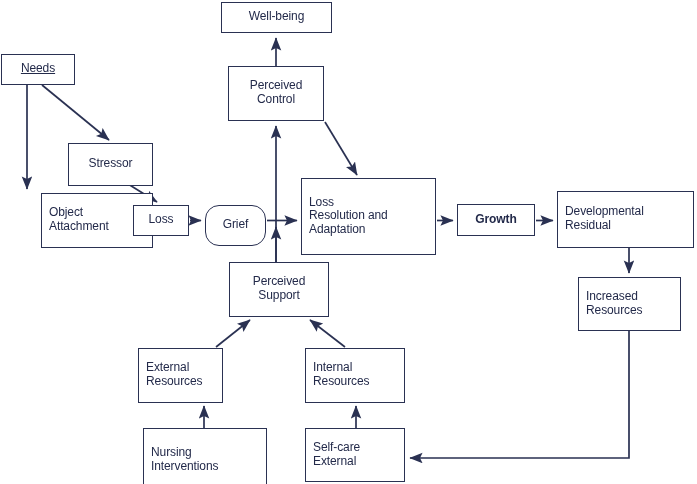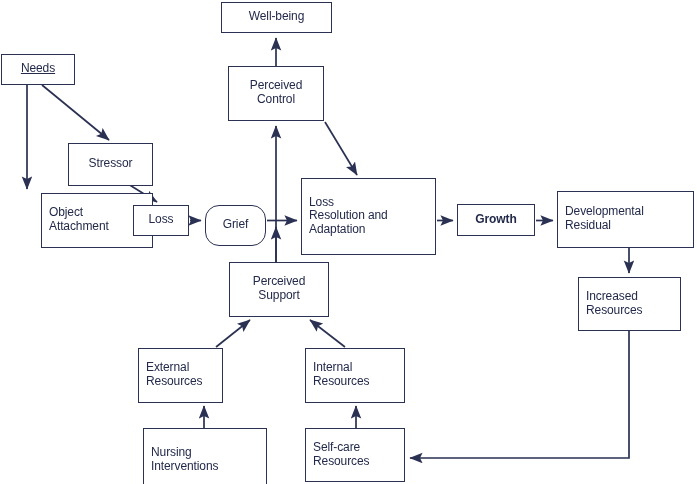--- a/index.html
+++ b/index.html
@@ -102,15 +102,15 @@
 Resources</div>
       <div class="node center" style="left: 229px; top: 262px; width: 100px; height: 55px;">Perceived
 Support</div>
       <div class="node left" style="left: 138px; top: 348px; width: 85px; height: 55px;">External
 Resources</div>
       <div class="node left" style="left: 305px; top: 348px; width: 100px; height: 55px;">Internal
 Resources</div>
       <div class="node left" style="left: 143px; top: 428px; width: 124px; height: 64px;">Nursing
 Interventions</div>
       <div class="node left" style="left: 305px; top: 428px; width: 100px; height: 54px;">Self-care
-Resources</div>
+External</div>
     </div>
 </div>
 
 </body></html>

